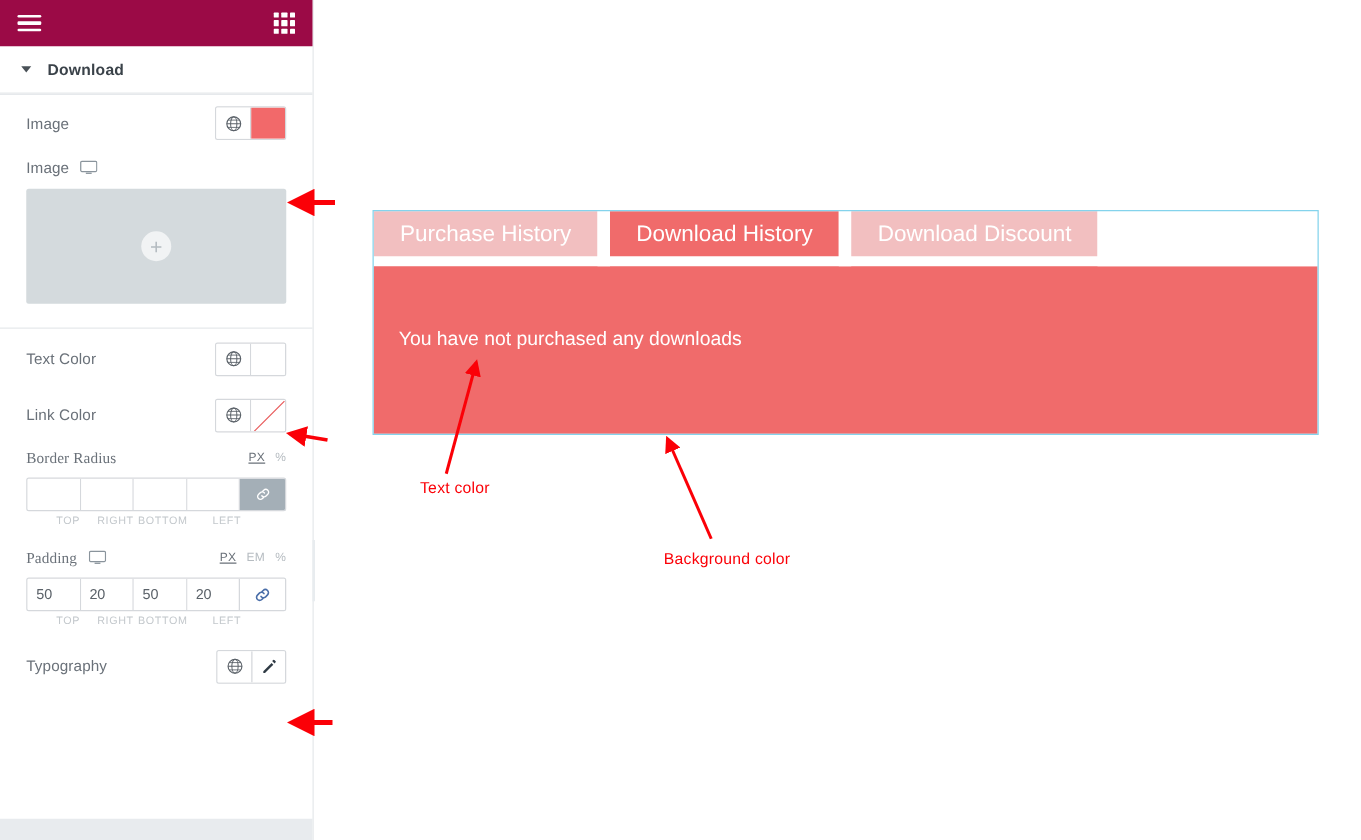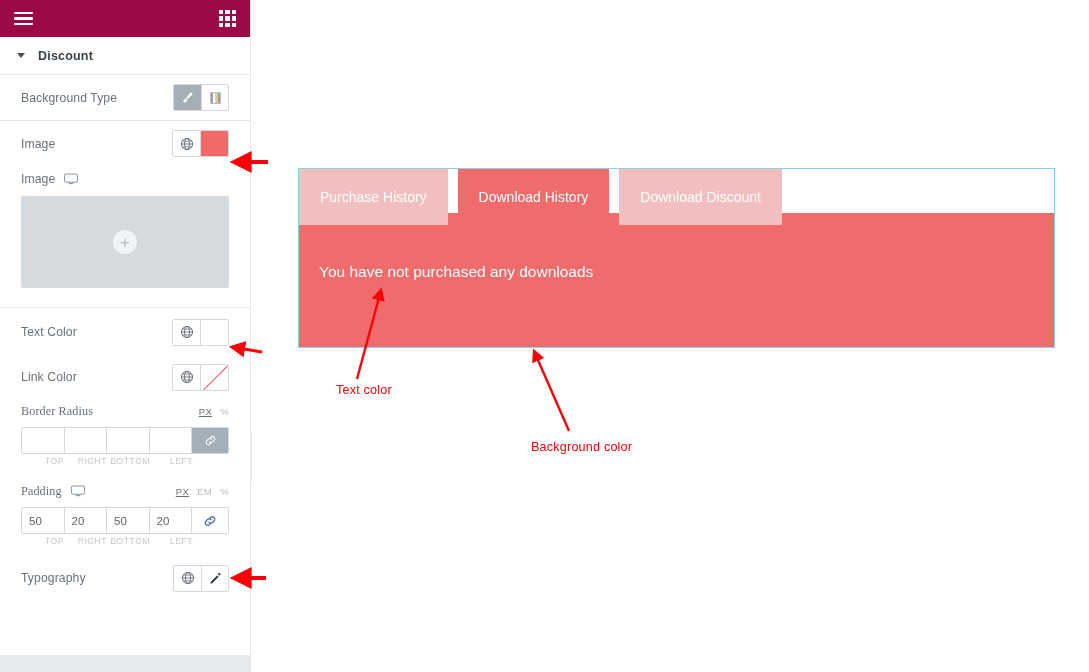--- a/index.html
+++ b/index.html
@@ -293,27 +293,27 @@
     top: 169px;
     width: 755px;
     outline: 1px solid #84d3ec;
   }
   #tabbar {
     display:flex;
     height: 44px;
     background: #ffffff;
   }
   .tab {
-    height: 56px;
+    height: 36px;
     display:flex;
     align-items:center;
     padding: 0 21px;
     box-sizing:border-box;
     color: #ffffff;
-    font-size: 14px;
+    font-size: 18px;
     cursor:pointer;
     white-space: nowrap;
   }
   .tab.inactive { background: #f2bfc0; }
   .tab.active { background: #f06b6b; }
   .tab-gap { width: 10px; background:#ffffff; }
   .tab-filler { flex:1; background:#ffffff; }
 
   #tabcontent {
     background: #f06b6b;
@@ -353,36 +353,23 @@
         <span></span>
         <span></span>
         <span></span>
         <span></span>
         <span></span>
     </div>
   </div>
 
   <div id="section-title">
     <div class="caret"></div>
-    <div class="stxt">Discount</div>
-  </div>
-
-  <div class="ctrl-row" style="height:45px;">
-    <div class="ctrl-label">Background Type</div>
-    <div class="btn-group">
-      <div class="active">
-        <svg class="brush-ico" viewBox="0 0 24 24">
-          <path d="M19.5 3.5c-1 -1 -2.2 -.4 -3 .6l-7.2 8.6 2.6 2.6 8.1 -7.8c1 -.9 1.5 -2 .5 -4zM8 14.3c-1.6 0-2.9 1.3-2.9 2.9 0 1.3-1.2 1.7-2.1 1.8 1 1.3 2.6 2.2 4.4 2.2 2.4 0 4.4-2 4.4-4.4 0-.3 0-.5-.1-.8L8 14.3z" fill="#ffffff"></path>
-        </svg>
-      </div>
-      <div>
-        <div class="grad-ico"></div>
-      </div>
-    </div>
-  </div>
+    <div class="stxt">Download</div>
+  </div>
+
 
   <div class="sep"></div>
 
   <div class="ctrl-row" style="height:45px;">
     <div class="ctrl-label">Image</div>
     <div class="btn-group">
       <div>
         <svg class="globe-ico" viewBox="0 0 24 24">
           <circle cx="12" cy="12" r="9.5" fill="none" stroke="#5b6269" stroke-width="1.6"></circle>
           <ellipse cx="12" cy="12" rx="4.3" ry="9.5" fill="none" stroke="#5b6269" stroke-width="1.4"></ellipse>

